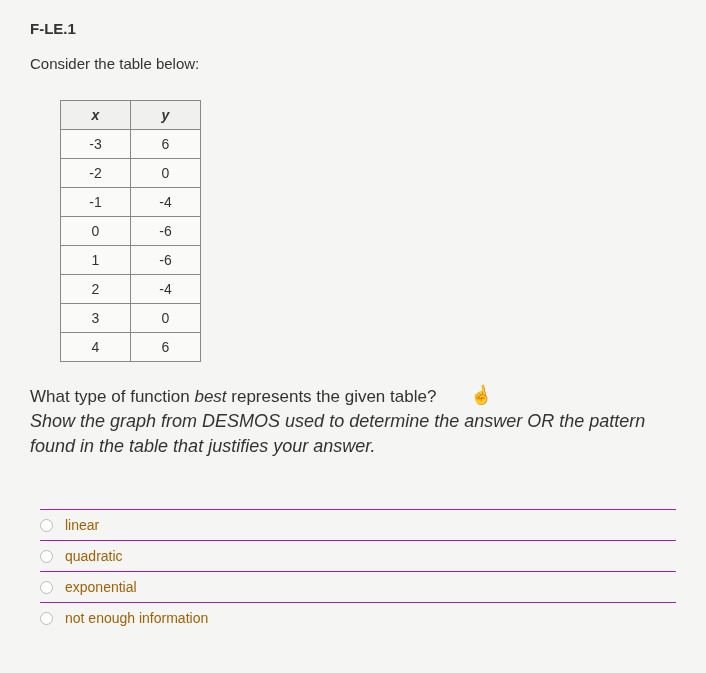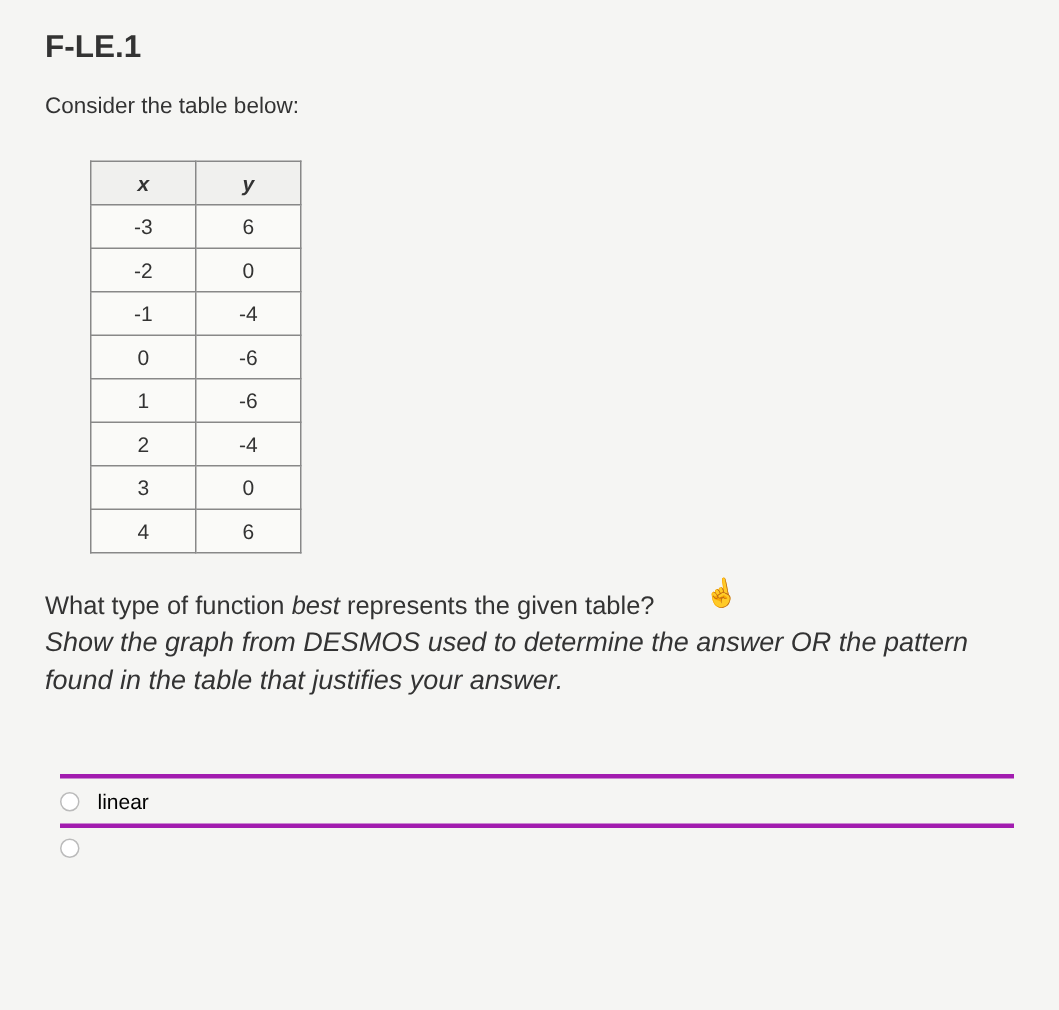--- a/index.html
+++ b/index.html
@@ -11,21 +11,21 @@
       font-family: Arial, Helvetica, sans-serif;
       background: #f5f5f3;
       width: 706px;
       height: 673px;
       padding: 20px 30px;
       color: #333;
       position: relative;
     }
     .title {
       font-weight: bold;
-      font-size: 21px;
+      font-size: 15px;
       margin-bottom: 18px;
     }
     .prompt {
       font-size: 15px;
       margin-bottom: 28px;
     }
     .data-table {
       border-collapse: collapse;
       margin-left: 30px;
       margin-bottom: 25px;
@@ -53,23 +53,23 @@
       margin-bottom: 50px;
       line-height: 1.4;
     }
     .options {
       margin-left: 10px;
     }
     .option {
       display: flex;
       align-items: center;
       padding: 7px 0;
-      border-top: 3px solid #a21caf;
+      border-top: 1px solid #a21caf;
       font-size: 14px;
-      color: #000000;
+      color: #a16207;
       cursor: pointer;
     }
     .radio {
       width: 13px;
       height: 13px;
       border: 1.5px solid #bbb;
       border-radius: 50%;
       margin-right: 12px;
       background: #fff;
       flex-shrink: 0;
@@ -141,14 +141,23 @@
 
 <div class="instructions">Show the graph from DESMOS used to determine the answer OR the pattern found in the table that justifies your answer.</div>
 
 <div class="options">
   <div class="option">
     <span class="radio"></span>
     <span>linear</span>
   </div>
   <div class="option">
     <span class="radio"></span>
+    <span>quadratic</span>
+  </div>
+  <div class="option">
+    <span class="radio"></span>
+    <span>exponential</span>
+  </div>
+  <div class="option">
+    <span class="radio"></span>
+    <span>not enough information</span>
   </div>
 </div>
 
 </body></html>

